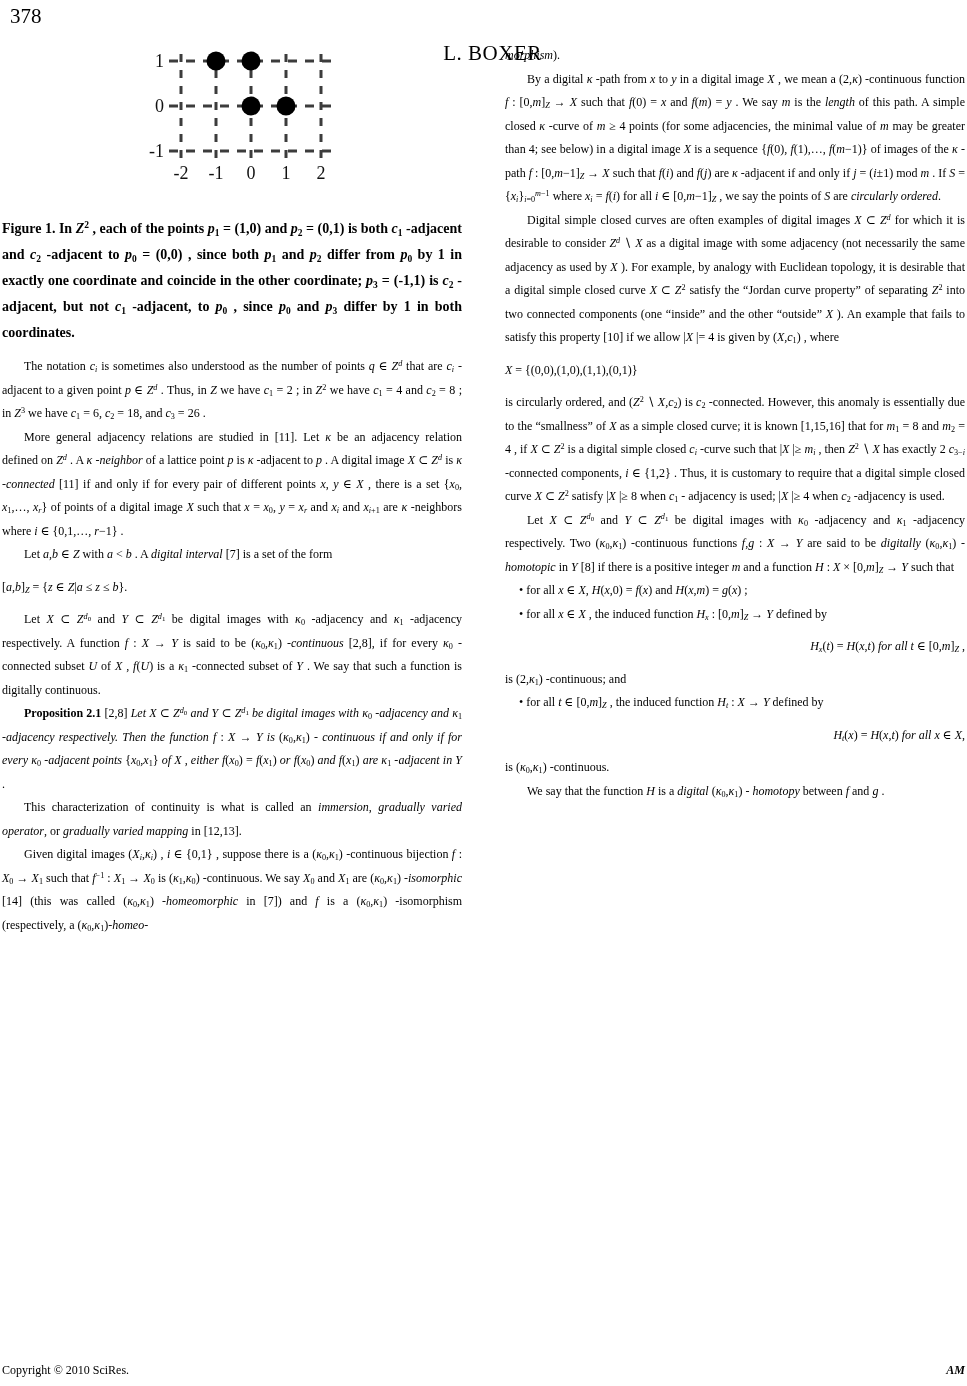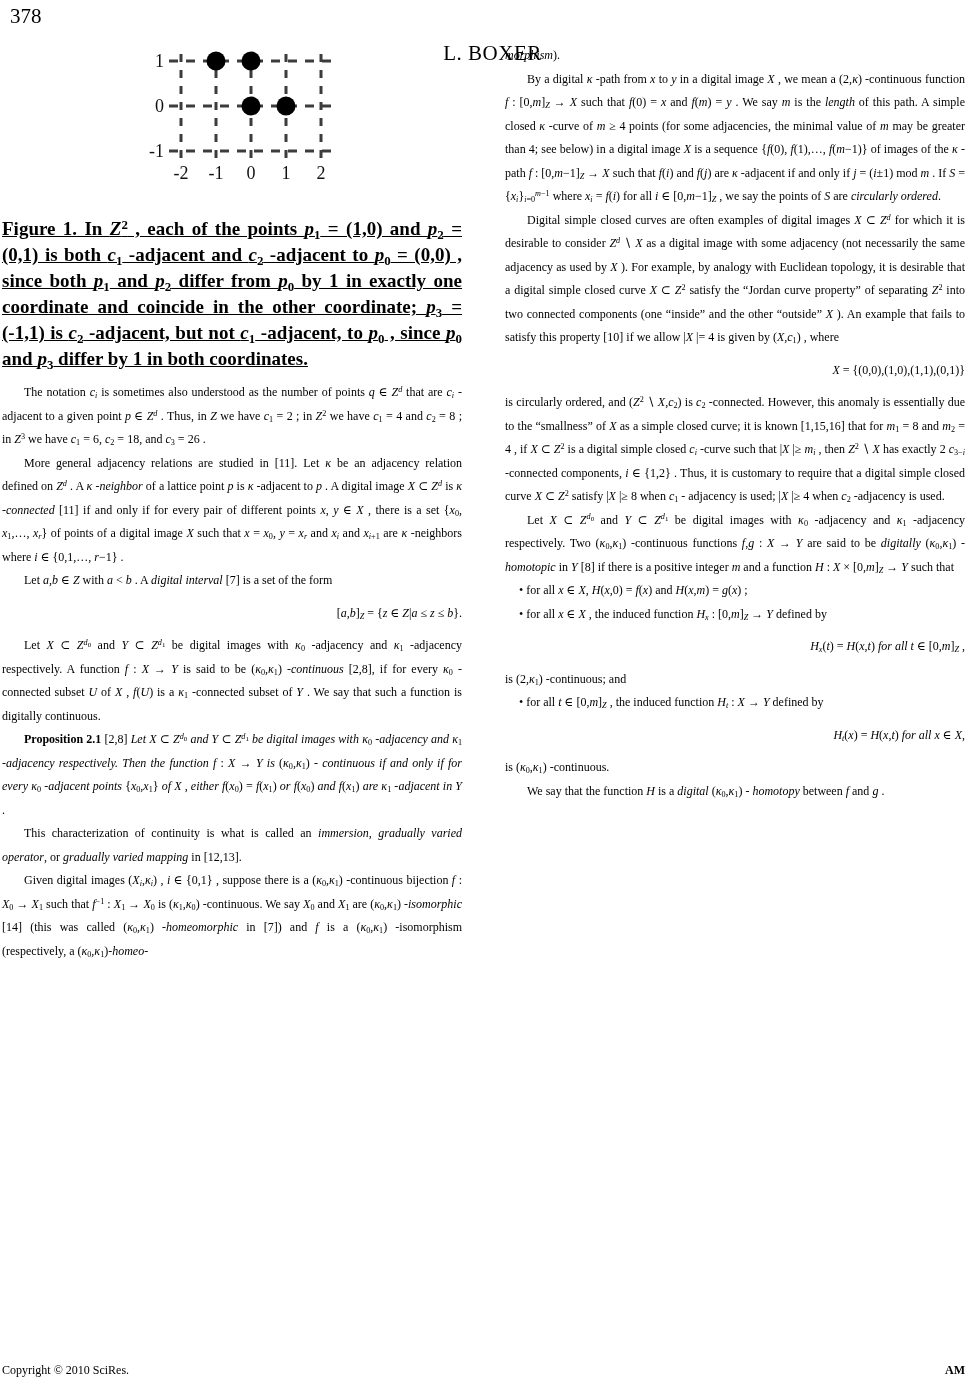--- a/index.html
+++ b/index.html
@@ -12,35 +12,35 @@
   .running-head{position:absolute;top:4px;left:9px;width:100%;height:26px;font-size:21px;}
   .page-number{position:absolute;left:1px;top:0;}
   .running-title{position:absolute;left:0;right:0;top:0;text-align:center;letter-spacing:0.5px;margin-top:37px;}
   .columns{position:absolute;top:42px;left:2px;width:963px;display:flex;}
   .col{width:460px;}
   .col-left{margin-right:43px;}
   .para{margin:0;text-align:justify;font-size:12px;line-height:23.5px;}
   .para.indent{text-indent:22px;}
   .para.noindent{text-indent:0;}
   .para.bullet{text-indent:14px;}
-  .para.equation-center{text-align:right;margin:9px 0;text-indent:0;}
+  .para.equation-center{text-align:left;margin:9px 0;text-indent:0;}
   .para.equation-left{text-align:right;margin:9px 0;text-indent:4px;}
   sub{font-size:68%;vertical-align:-0.3em;line-height:0;}
   sup{font-size:68%;vertical-align:0.5em;line-height:0;}
   sup sub{font-size:85%;vertical-align:-0.25em;}
   .figure-block{margin-top:4px;}
   .figure-plot{display:block;margin-left:136px;}
   .figure-caption{
     margin-top:22px;margin-bottom:0;
-    font-weight:bold;font-size:19px;line-height:26px;text-align:justify;text-decoration:underline;
+    font-weight:bold;font-size:14px;line-height:26px;text-align:justify;
   }
   .body-text{margin-top:9px;}
   .footer{position:absolute;left:2px;right:2px;bottom:8px;height:24px;font-size:12px;}
   .copyright{position:absolute;left:0;bottom:0;}
-  .journal-mark{position:absolute;right:0;bottom:0;font-weight:bold;}
+  .journal-mark{position:absolute;right:0;bottom:0;font-weight:bold;font-style:italic;}
 </style>
 </head>
 <body>
 
 <div class="page">
 
   <div class="running-head">
     <span class="page-number">378</span>
     <span class="running-title">L. BOXER</span>
   </div>

